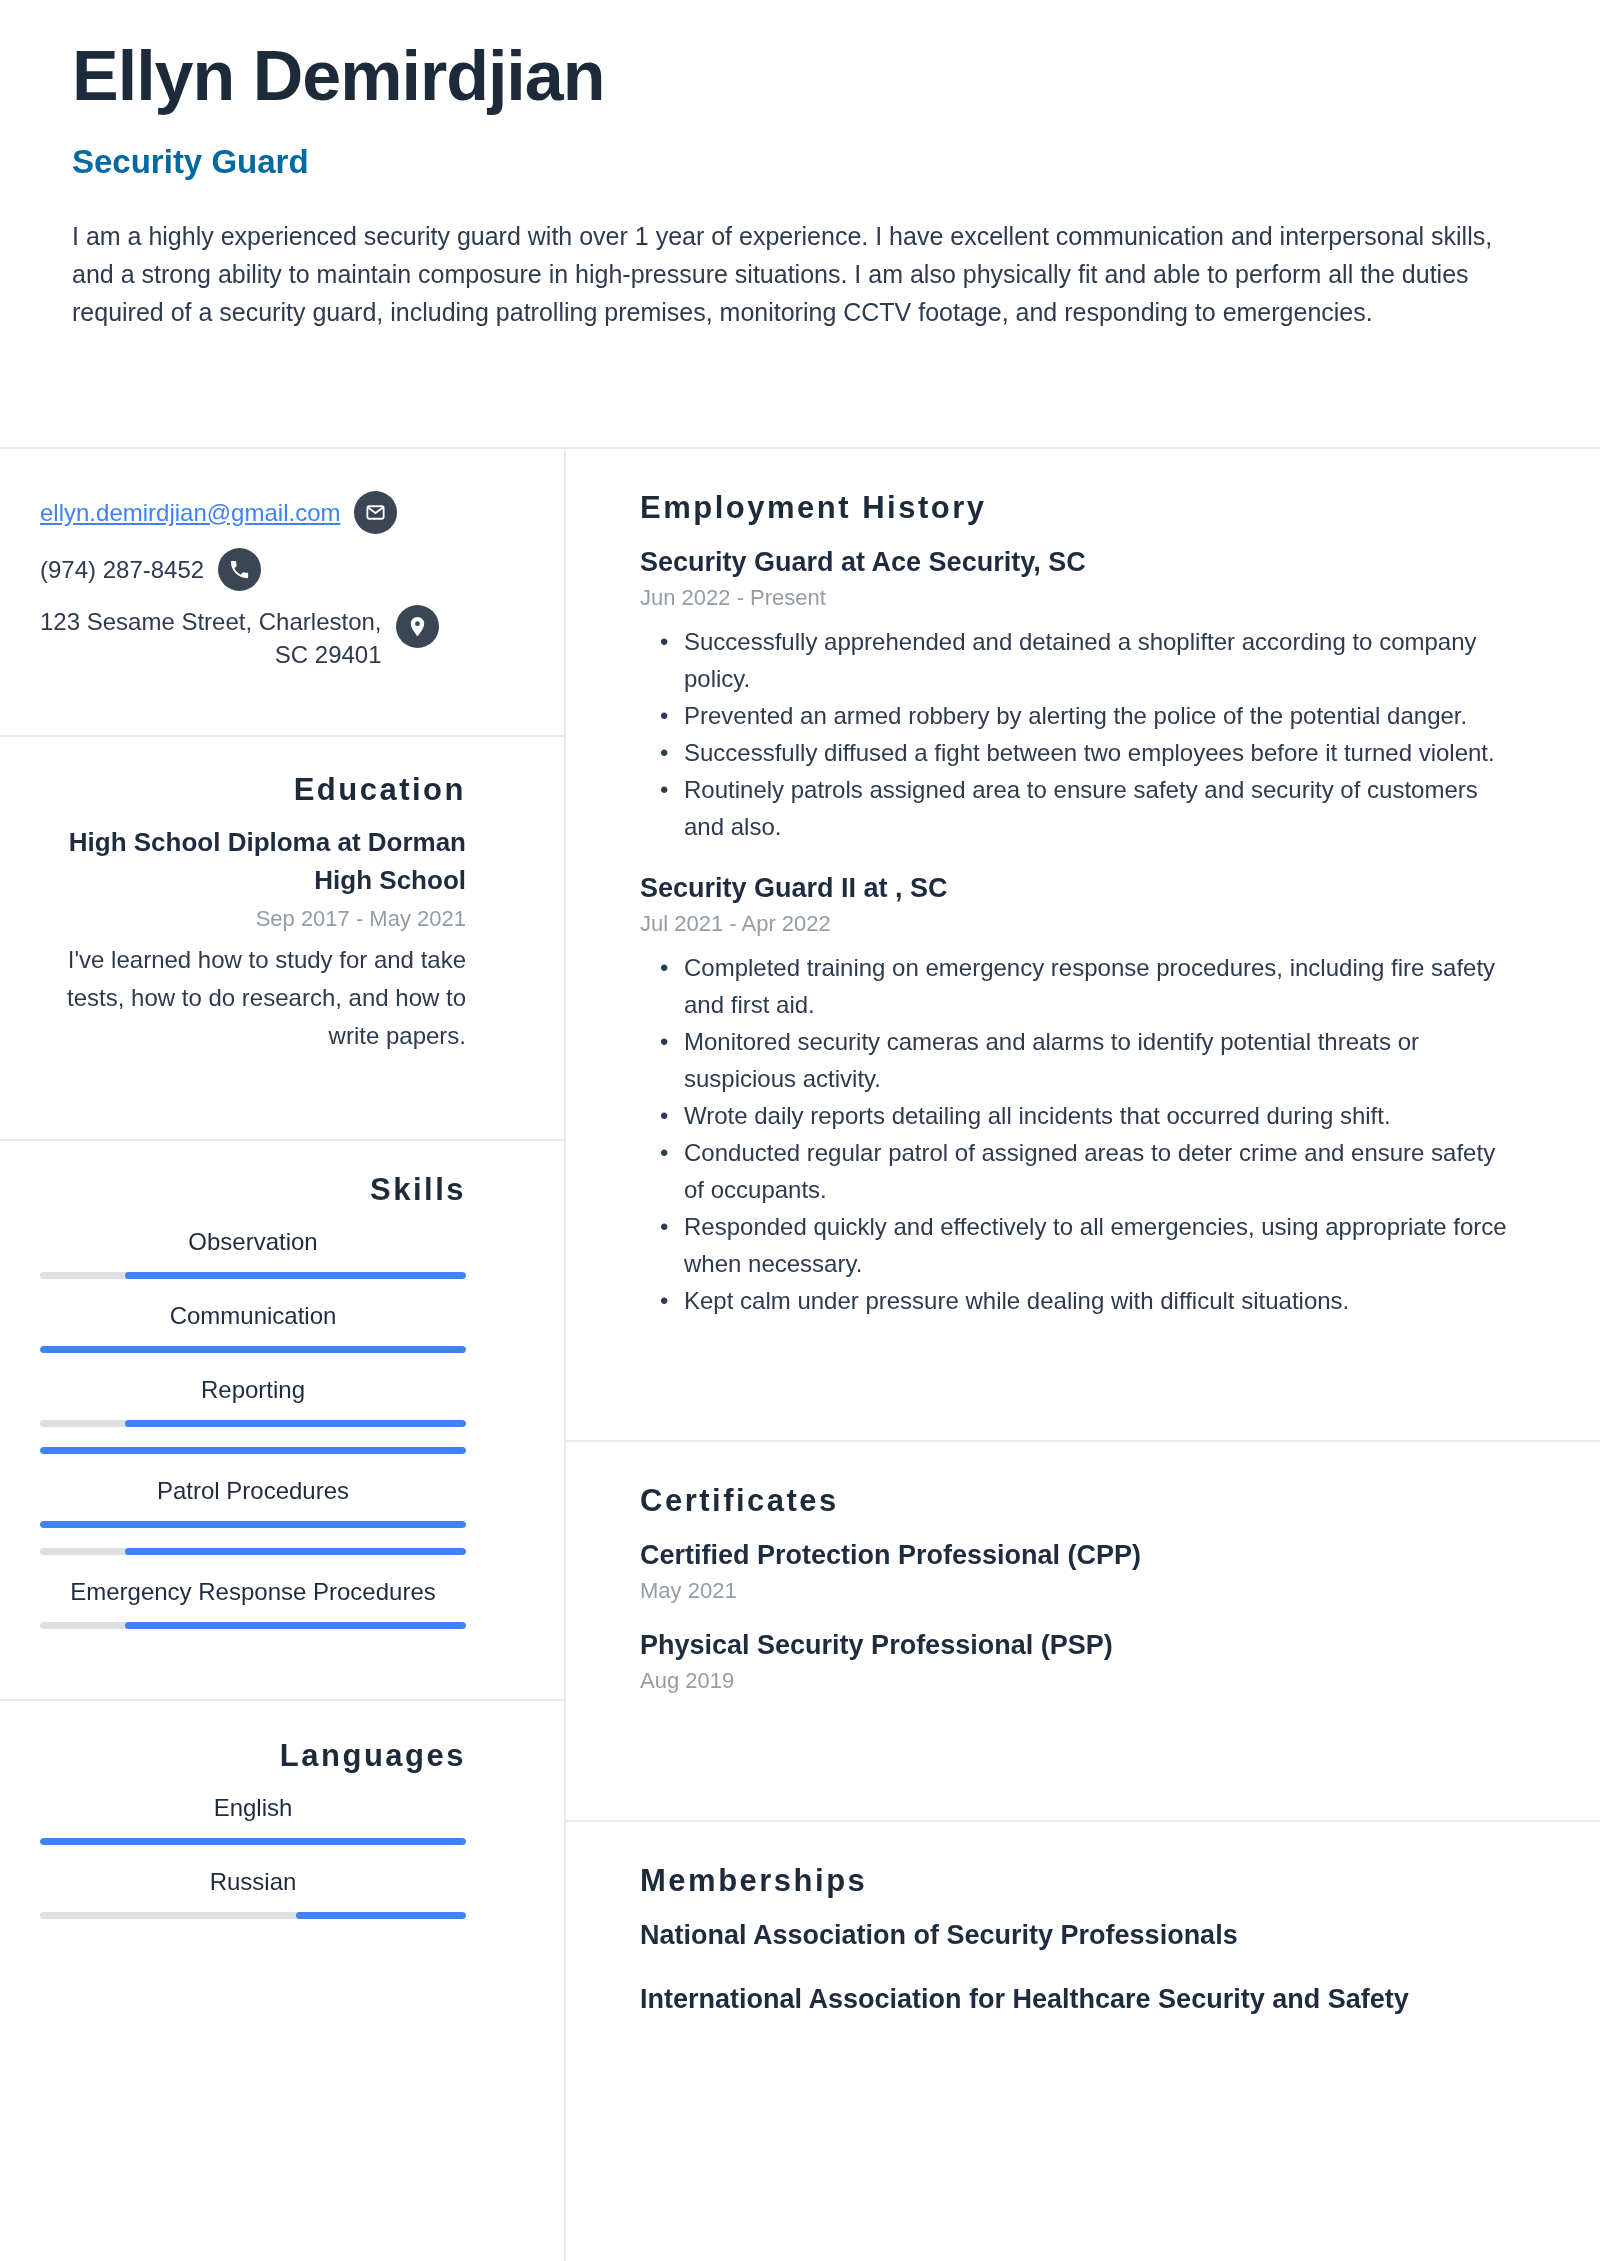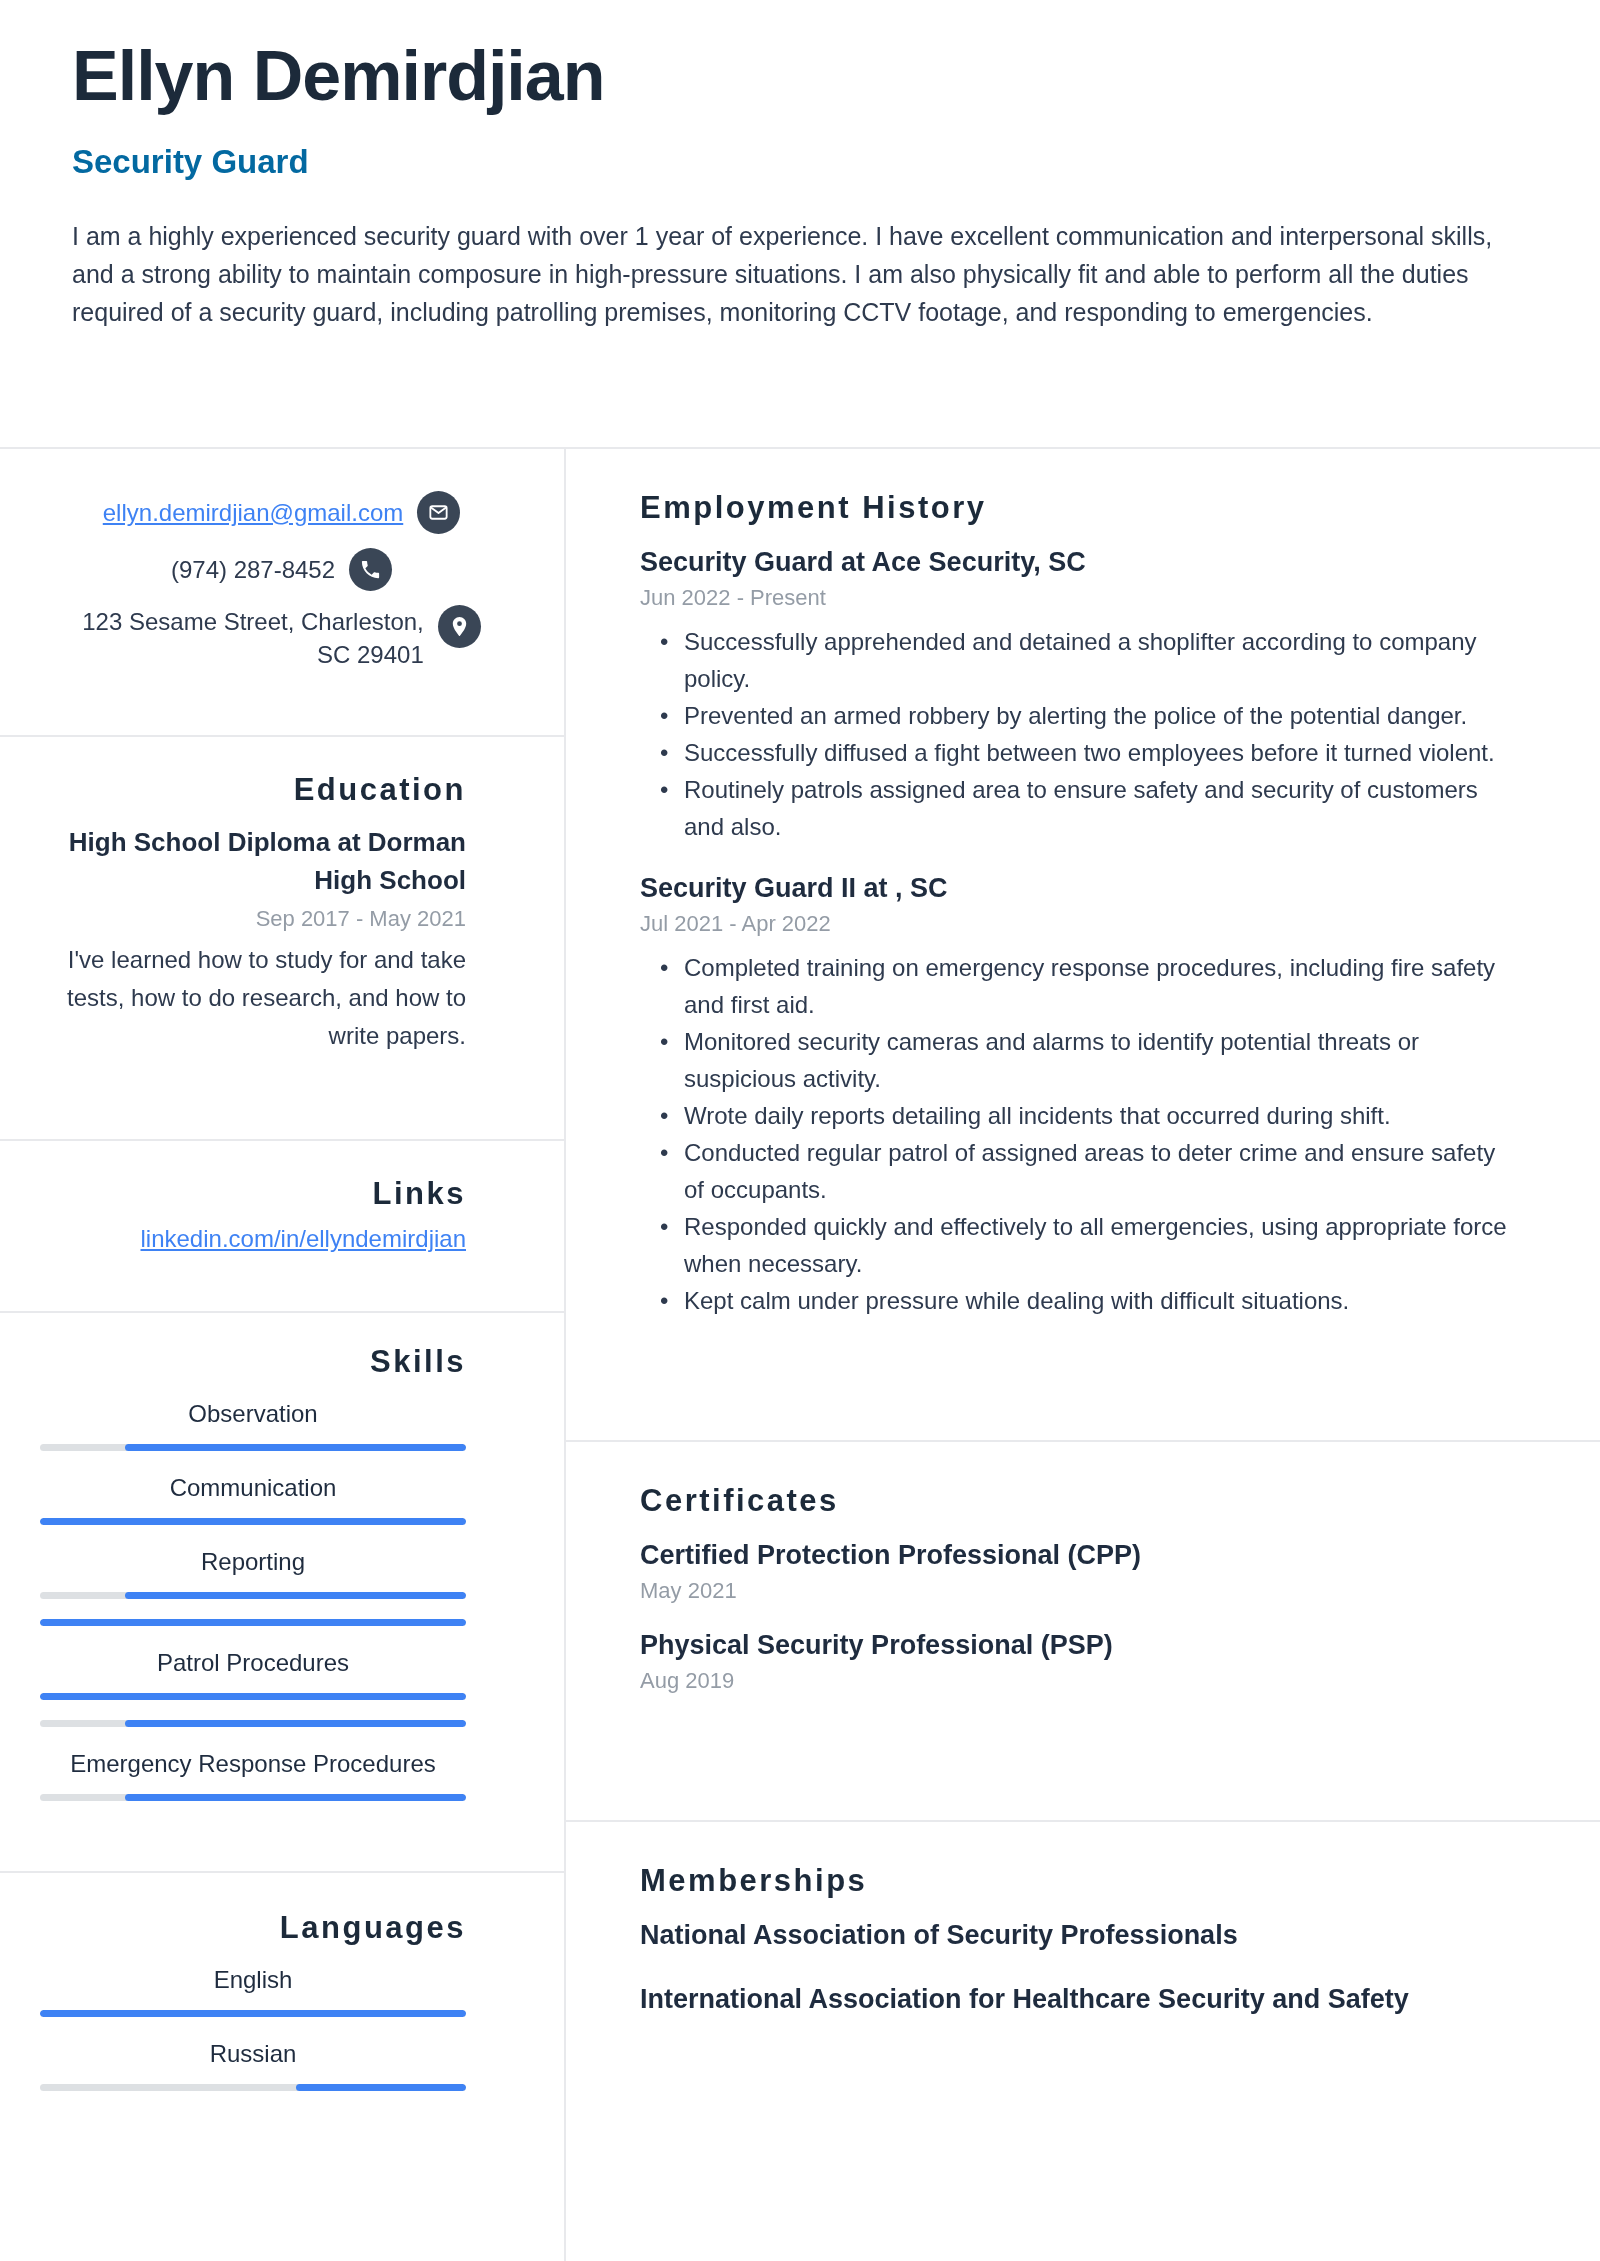--- a/index.html
+++ b/index.html
@@ -28,21 +28,21 @@
     border-bottom: 2px solid #e8e9ec; text-align: right;
     padding: 34px 98px 0 40px; overflow: hidden;
   }
   .side-section.no-border { border-bottom: none; }
   .side-heading, .main-heading {
     font-size: 31px; font-weight: 700; letter-spacing: 2.5px;
     color: #1c2a3a; line-height: 38px;
   }
   
   .sec-contact { height: 288px; padding: 42px 41px 0 40px; }
-  .contact-row { display: flex; justify-content: center; align-items: center; margin-bottom: 14px; gap: 14px; }
+  .contact-row { display: flex; justify-content: flex-start; align-items: center; margin-bottom: 14px; gap: 14px; }
   .contact-row.top-align { align-items: flex-start; }
   .contact-text { font-size: 24px; line-height: 33px; color: #2e3a4e; text-align: right; }
   .side-link { font-size: 24px; color: #3e82f4; text-decoration: underline; cursor: pointer; }
   .icon-circle {
     width: 43px; height: 43px; border-radius: 50%; background: #3a4656;
     flex: 0 0 43px; display: inline-flex; align-items: center; justify-content: center;
   }
   .icon-circle svg { width: 23px; height: 23px; display: block; }
   
   .sec-education { height: 404px; }
@@ -124,29 +124,20 @@
       </div>
     </section>
 
     <section class="side-section sec-education">
       <h2 class="side-heading">Education</h2>
       <div class="degree">High School Diploma at Dorman High School</div>
       <div class="date-range">Sep 2017 - May 2021</div>
       <div class="edu-desc">I've learned how to study for and take tests, how to do research, and how to write papers.</div>
     </section>
 
-    <section class="side-section sec-links">
-      <h2 class="side-heading">Links</h2>
-      <div class="links-list">
-
-          <div>
-            <a class="side-link">linkedin.com/in/ellyndemirdjian</a>
-          </div>
-        </div>
-    </section>
 
     <section class="side-section sec-skills">
       <h2 class="side-heading">Skills</h2>
       <div class="meter-list">
 
           <div class="meter-item">
             <div class="meter-name">Observation</div>
             <div class="meter-bar">
               <div class="meter-fill" style="width: 80%;"></div>
             </div>

